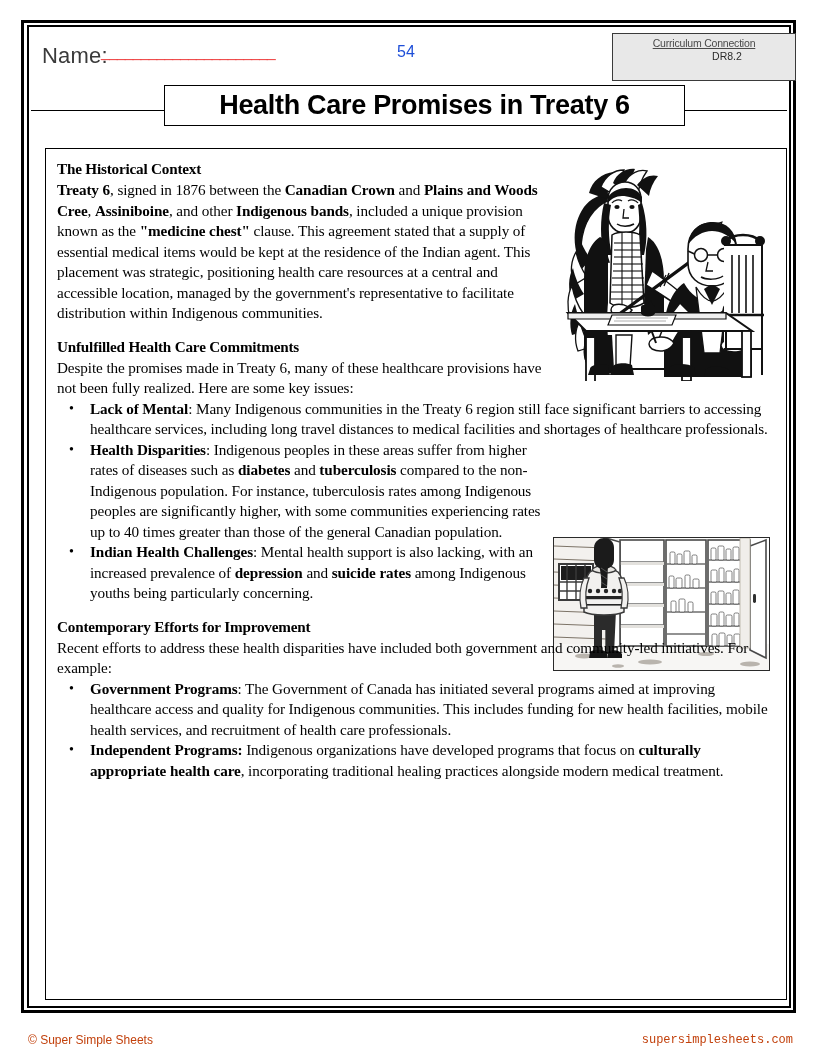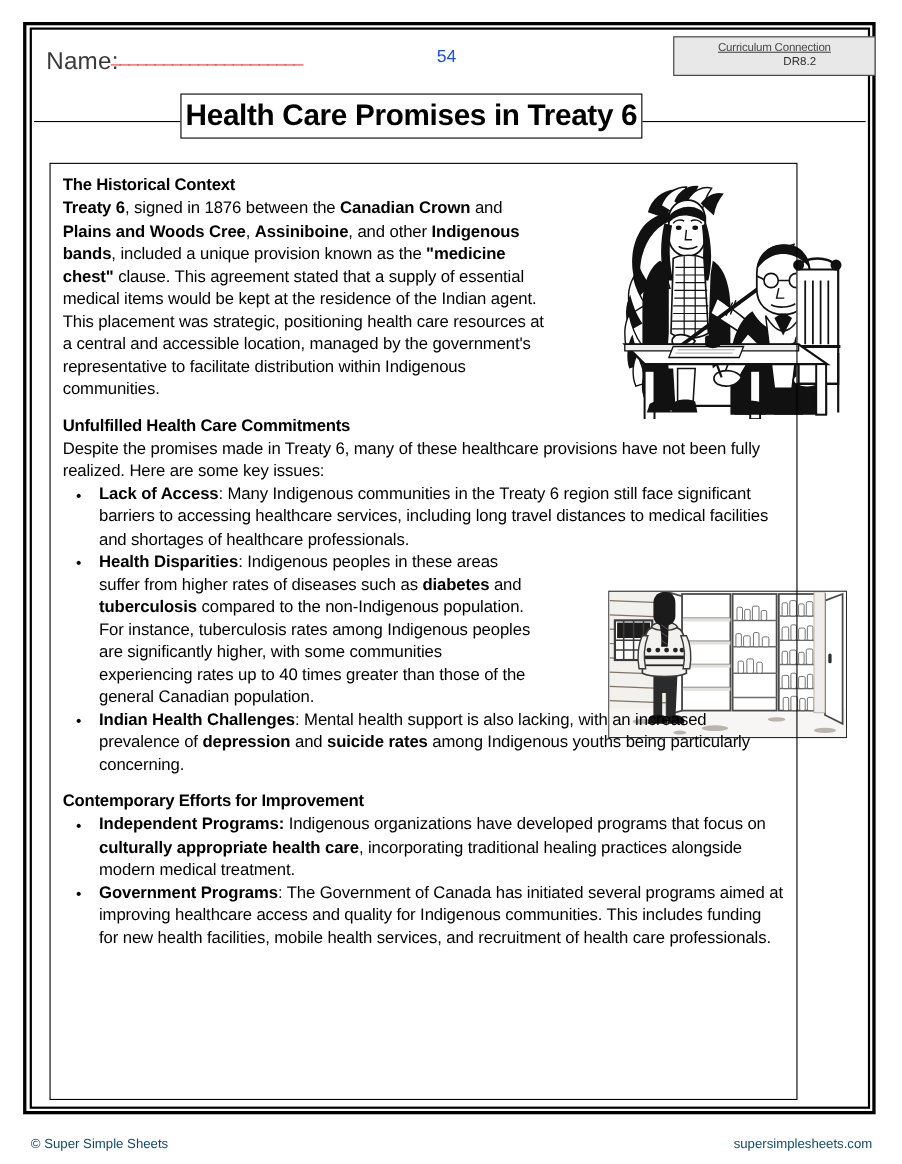--- a/index.html
+++ b/index.html
@@ -27,50 +27,51 @@
     letter-spacing:.2px;white-space:nowrap;
   }
   .name-line{
     position:absolute;left:59px;top:2px;font-size:16px;color:#ef4444;
     letter-spacing:-1px;white-space:nowrap;
   }
   .page-num{
     position:absolute;left:355px;top:2px;font-size:16px;color:#1d4ed8;
   }
   .cc-box{
-    position:absolute;left:570px;top:-8px;width:184px;height:36px;
+    position:absolute;left:570px;top:-8px;width:184px;height:48px;
     background:#e8e8e8;border:1px solid #3a3a3a;box-sizing:border-box;
     text-align:center;padding-top:3px;
   }
   .cc-title{
     font-size:10.5px;color:#4a4a4a;text-decoration:underline;
     display:block;line-height:13px;letter-spacing:-.2px;
   }
   .cc-code{font-size:10.5px;color:#2b2b2b;display:block;line-height:13px;padding-left:46px;}
 
   
   .title-rule{
     position:absolute;left:31px;top:110px;width:756px;height:0;
     border-top:1px solid #000;
   }
   .title-box{
-    position:absolute;left:164px;top:85px;width:420px;height:41px;
+    position:absolute;left:164px;top:85px;width:521px;height:41px;
     background:#fff;border:1.6px solid #000;box-sizing:border-box;
     display:flex;align-items:center;justify-content:center;
   }
   .title-text{
     font-size:27px;font-weight:bold;letter-spacing:-.3px;
     white-space:nowrap;line-height:1;
   }
 
   
   .content{
-    position:absolute;left:45px;top:148px;width:680px;height:852px;
+    position:absolute;left:45px;top:148px;width:742px;height:852px;
     border:1.4px solid #000;box-sizing:border-box;
     padding:10px 11px 6px 11px;
+    font-family:Liberation Serif, serif;
   }
   .sec-head{
     font-size:15.2px;font-weight:bold;letter-spacing:-.2px;
     margin:0 0 1px 0;line-height:20px;
   }
   .sec-head.spaced{margin-top:13px;}
   p.body{
     font-size:15.2px;line-height:20.5px;margin:0;
     letter-spacing:-.1px;
   }
@@ -90,24 +91,24 @@
   .ill-cabinet{
     left:553px;top:537px;width:217px;height:134px;
     border:1px solid #2a2a2a;box-sizing:border-box;
   }
   .spacer-treaty{float:right;width:218px;height:222px;shape-margin:0;}
   .spacer-cabinet{float:right;width:224px;height:140px;}
 
   
   .foot{
     position:absolute;left:28px;top:1033px;width:765px;height:18px;
-    font-size:12px;color:#0c4a6e;
+    font-size:12px;color:#c2410c;
   }
   .foot-left{position:absolute;left:0;top:0;}
-  .foot-right{position:absolute;right:0;top:0;}
+  .foot-right{position:absolute;right:0;top:0;font-family:Liberation Mono, monospace;}
 </style>
 </head>
 <body>
 
 <div class="page">
 
   <div class="frame-outer"></div>
   <div class="frame-inner"></div>
 
   <div class="hdr">
@@ -440,33 +441,34 @@
 
     <div class="spacer-treaty"></div>
 
     <h2 class="sec-head">The Historical Context</h2>
     <p class="body"><b>Treaty 6</b>, signed in 1876 between the <b>Canadian Crown</b> and <b>Plains and Woods Cree</b>, <b>Assiniboine</b>, and other <b>Indigenous bands</b>, included a unique provision known as the <b>"medicine chest"</b> clause. This agreement stated that a supply of essential medical items would be kept at the residence of the Indian agent. This placement was strategic, positioning health care resources at a central and accessible location, managed by the government's representative to facilitate distribution within Indigenous communities.</p>
 
     <h2 class="sec-head spaced">Unfulfilled Health Care Commitments</h2>
     <p class="body">Despite the promises made in Treaty 6, many of these healthcare provisions have not been fully realized. Here are some key issues:</p>
 
     <ul class="bullets">
-      <li><b>Lack of Access</b>:  Many Indigenous communities in the Treaty 6 region still face significant barriers to accessing healthcare services, including long travel distances to medical facilities and shortages of healthcare professionals.</li>
+      <li><b>Lack of Mental</b>:  Many Indigenous communities in the Treaty 6 region still face significant barriers to accessing healthcare services, including long travel distances to medical facilities and shortages of healthcare professionals.</li>
       <li>
         <span class="spacer-cabinet"></span>
         <span><b>Health Disparities</b>: Indigenous peoples in these areas suffer from higher rates of diseases such as <b>diabetes</b> and <b>tuberculosis</b> compared to the non-Indigenous population. For instance, tuberculosis rates among Indigenous peoples are significantly higher, with some communities experiencing rates up to 40 times greater than those of the general Canadian population.</span>
       </li>
       <li><b>Indian Health Challenges</b>: Mental health support is also lacking, with an increased prevalence of <b>depression</b> and <b>suicide rates</b> among Indigenous youths being particularly concerning.</li>
     </ul>
 
     <h2 class="sec-head spaced">Contemporary Efforts for Improvement</h2>
+    <p class="body">Recent efforts to address these health disparities have included both government and community-led initiatives. For example:</p>
 
     <ul class="bullets">
+      <li><b>Government Programs</b>: The Government of Canada has initiated several programs aimed at improving healthcare access and quality for Indigenous communities. This includes funding for new health facilities, mobile health services, and recruitment of health care professionals.</li>
       <li><b>Independent Programs:</b> Indigenous organizations have developed programs that focus on <b>culturally appropriate health care</b>, incorporating traditional healing practices alongside modern medical treatment.</li>
-      <li><b>Government Programs</b>: The Government of Canada has initiated several programs aimed at improving healthcare access and quality for Indigenous communities. This includes funding for new health facilities, mobile health services, and recruitment of health care professionals.</li>
     </ul>
 
   </div>
 
   <div class="foot">
     <span class="foot-left">© Super Simple Sheets</span>
     <span class="foot-right">supersimplesheets.com</span>
   </div>
 
 </div>

